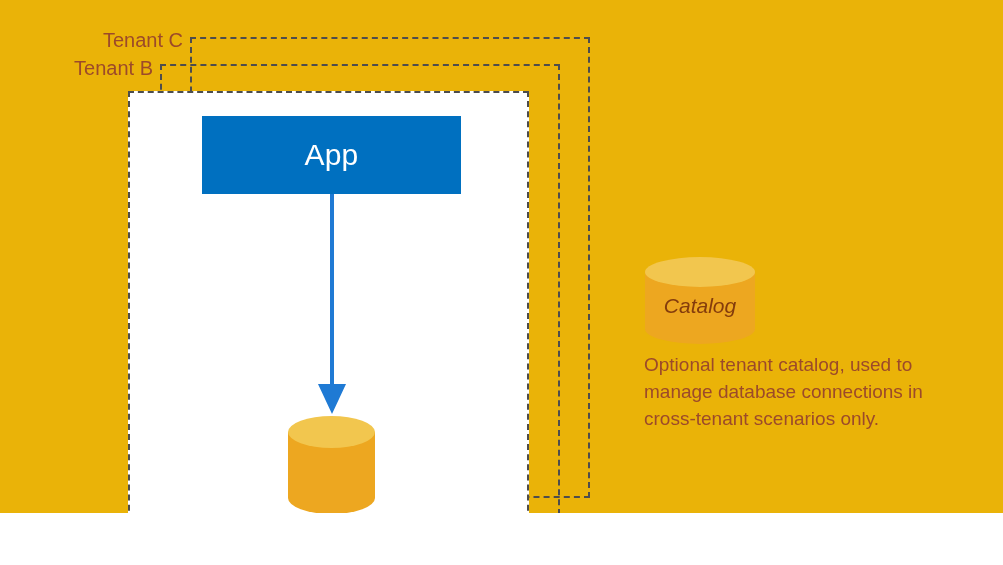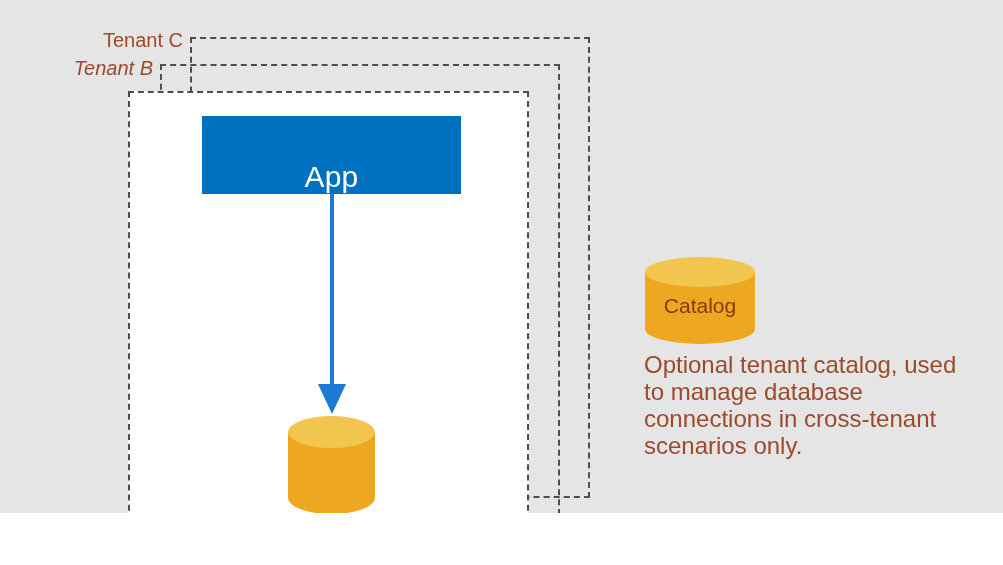--- a/index.html
+++ b/index.html
@@ -9,21 +9,21 @@
     background: #ffffff;
   }
   body {
     font-family: "Liberation Sans", sans-serif;
     -webkit-font-smoothing: antialiased;
   }
   #canvas {
     position: relative;
     width: 1003px;
     height: 513px;
-    background: #e5e5e5;
+    background: #eab308;
     overflow: hidden;
   }
 
   
   .tenant-box {
     position: absolute;
     border: 2px dashed #4d4d4d;
     background: transparent;
     box-sizing: border-box;
   }
@@ -35,33 +35,33 @@
   
   .tenant-label {
     position: absolute;
     color: #9C4A2A;
     font-size: 20px;
     line-height: 24px;
     white-space: nowrap;
     text-align: right;
   }
   #tenant-label-c { left: 0px; top: 28px;  width: 183px; }
-  #tenant-label-b { left: 0px; top: 56px;  width: 153px; font-style: italic; }
+  #tenant-label-b { left: 0px; top: 56px;  width: 153px; }
   #tenant-label-a { left: 0px; top: 84px;  width: 121px; }
 
   
   #app-box {
     position: absolute;
     left: 202px;
     top: 116px;
     width: 259px;
     height: 78px;
     background: #0070C0;
     display: flex;
-    align-items: flex-end;
+    align-items: center;
     justify-content: center;
     box-sizing: border-box;
   }
   #app-box .app-label {
     color: #ffffff;
     font-size: 30px;
     line-height: 34px;
     letter-spacing: 0.2px;
   }
 
@@ -78,20 +78,21 @@
   .cylinder {
     position: absolute;
   }
   .cylinder .cyl-label {
     position: absolute;
     left: 0;
     width: 100%;
     text-align: center;
     color: #843C0C;
     pointer-events: none;
+    font-style: italic;
   }
 
   #tenant-db-cylinder { left: 287px; top: 415px; width: 89px; height: 100px; }
   #tenant-db-cylinder .cyl-label {
     top: 29px;
     font-size: 17px;
     line-height: 21px;
   }
 
   #catalog-cylinder { left: 644px; top: 256px; width: 112px; height: 89px; }
@@ -101,21 +102,21 @@
     line-height: 25px;
   }
 
   
   #catalog-caption {
     position: absolute;
     left: 644px;
     top: 351px;
     width: 330px;
     color: #9C4A2A;
-    font-size: 24px;
+    font-size: 19px;
     line-height: 27px;
   }
 </style>
 </head>
 <body>
 
 <div id="canvas">
 
   <div class="tenant-box" id="tenant-box-c"></div>
 

